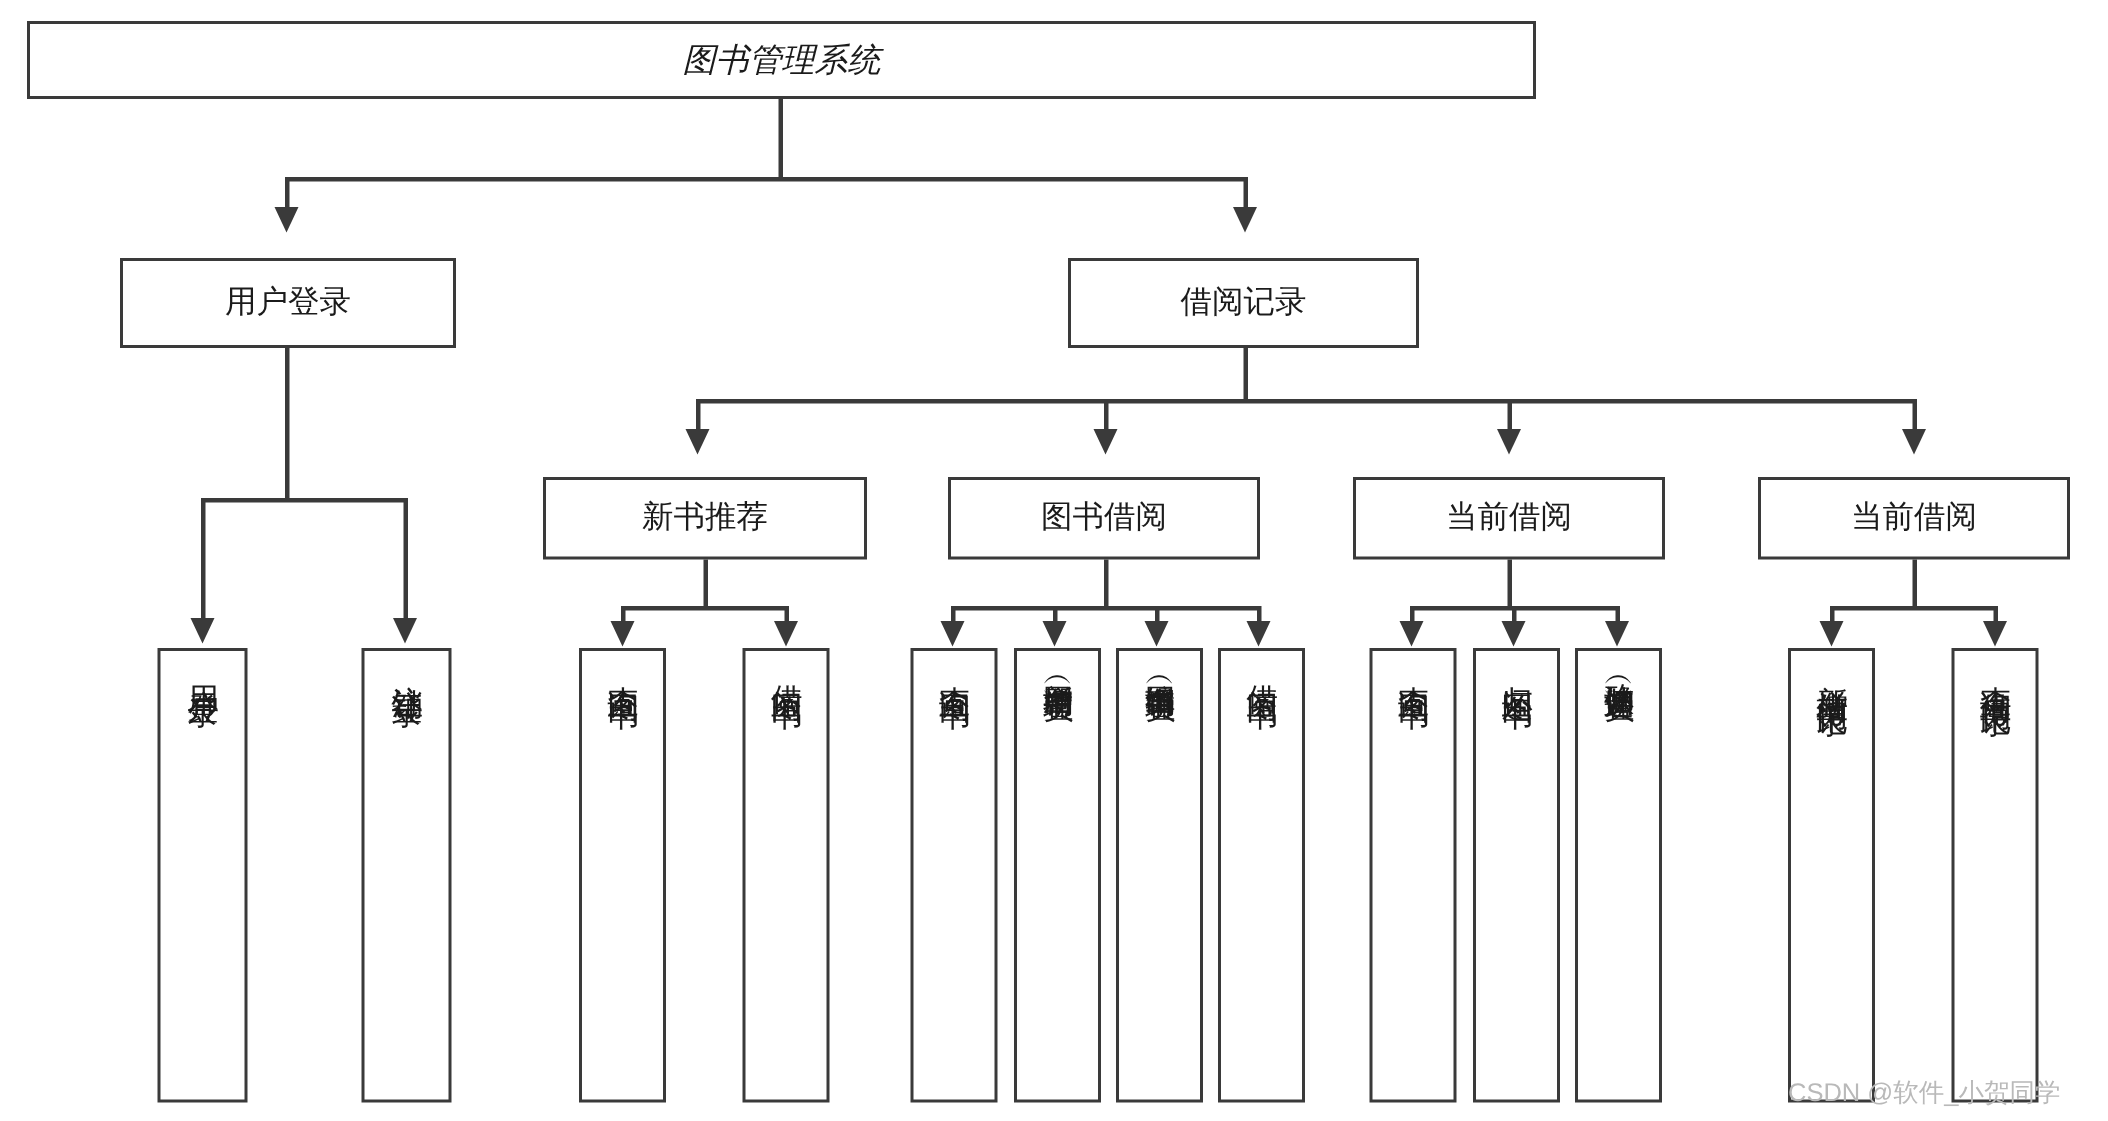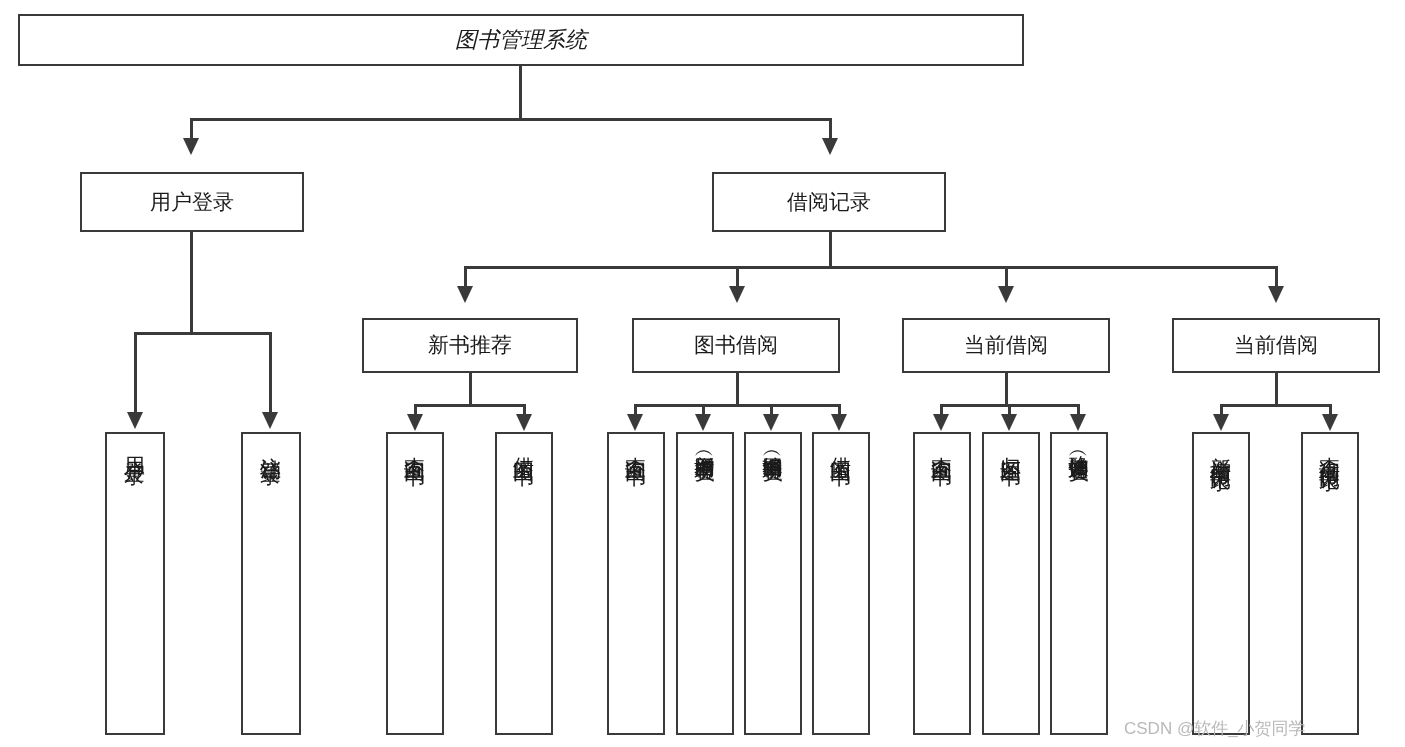--- a/index.html
+++ b/index.html
@@ -206,15 +206,15 @@
   <div class="vline" style="left:1329px; top:404px; width:3px; height:14px;"></div>
   <div class="arrow" style="left:1322px; top:414px;"></div>
 
   <div class="node leaf" style="left:1192px; top:432px; width:58px; height:303px;">
     <span class="label">新增借阅记录</span>
   </div>
   <div class="node leaf" style="left:1301px; top:432px; width:58px; height:303px;">
     <span class="label">查询借阅记录</span>
   </div>
 
-  <div id="watermark" style="left:1124px; top:717px;">CSDN @软件_小贺同学</div>
+  <div id="watermark" style="left:1192px; top:717px;">CSDN @软件_小贺同学</div>
 
 </div>
 
 </body></html>

